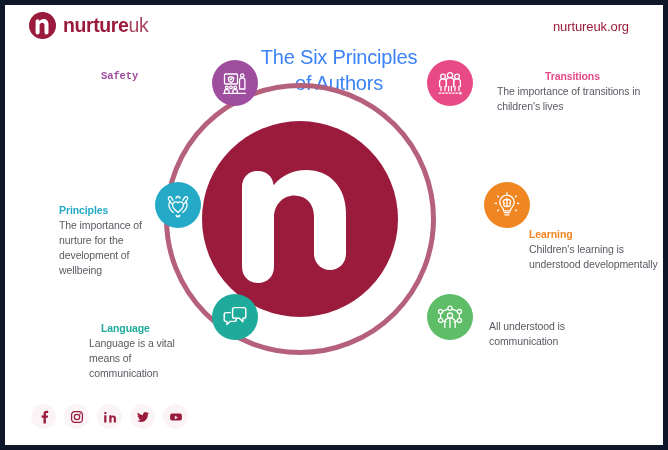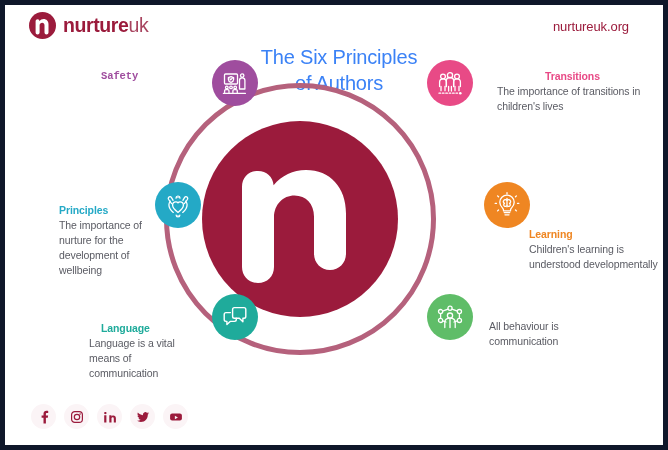--- a/index.html
+++ b/index.html
@@ -313,21 +313,21 @@
     <p class="p-title c-transitions">Transitions</p>
     <p class="p-desc">The importance of transitions in children's lives</p>
   </div>
 
   <div class="principle learning">
     <p class="p-title c-learning">Learning</p>
     <p class="p-desc">Children's learning is understood developmentally</p>
   </div>
 
   <div class="principle behaviour">
-    <p class="p-desc">All behaviour is communication</p>
+    <p class="p-desc">All understood is communication</p>
   </div>
 
   <div class="principle language">
     <p class="p-title c-language">Language</p>
     <p class="p-desc">Language is a vital means of communication</p>
   </div>
 
   <div class="principle wellbeing">
     <p class="p-title c-wellbeing">Principles</p>
     <p class="p-desc">The importance of nurture for the development of wellbeing</p>

